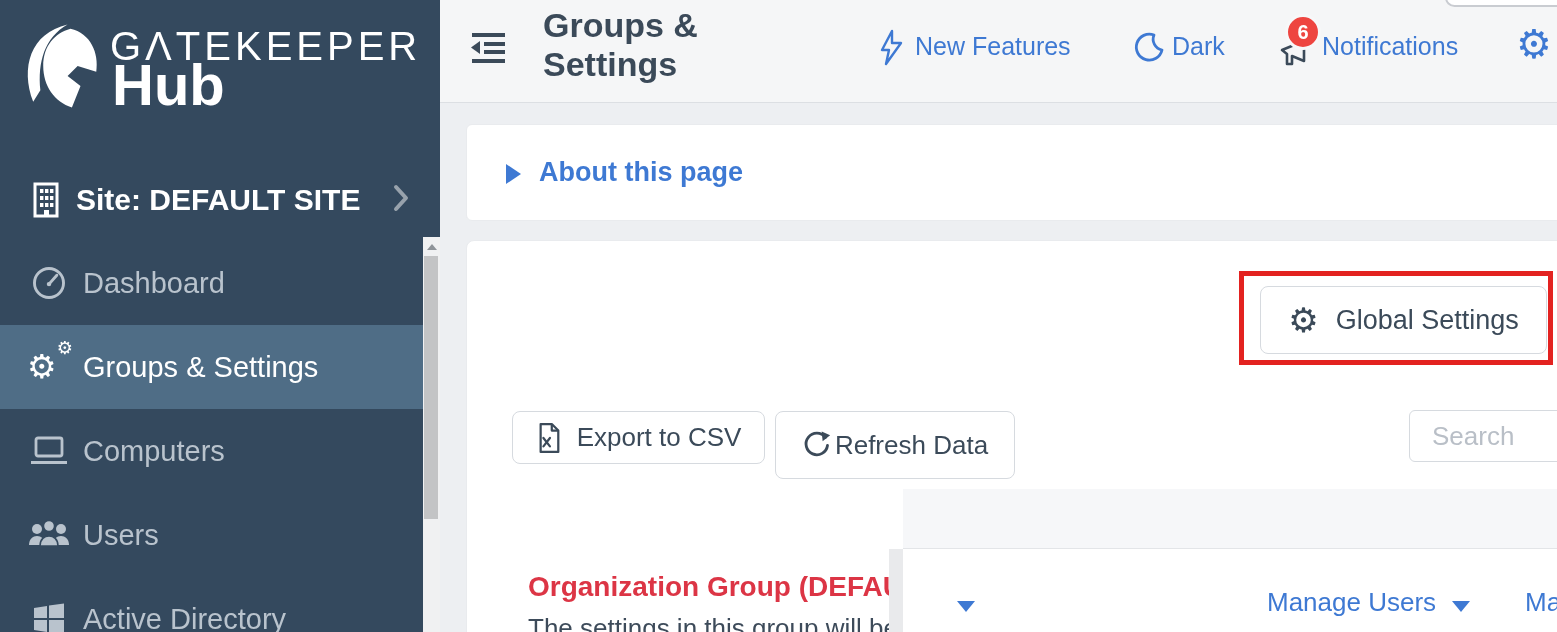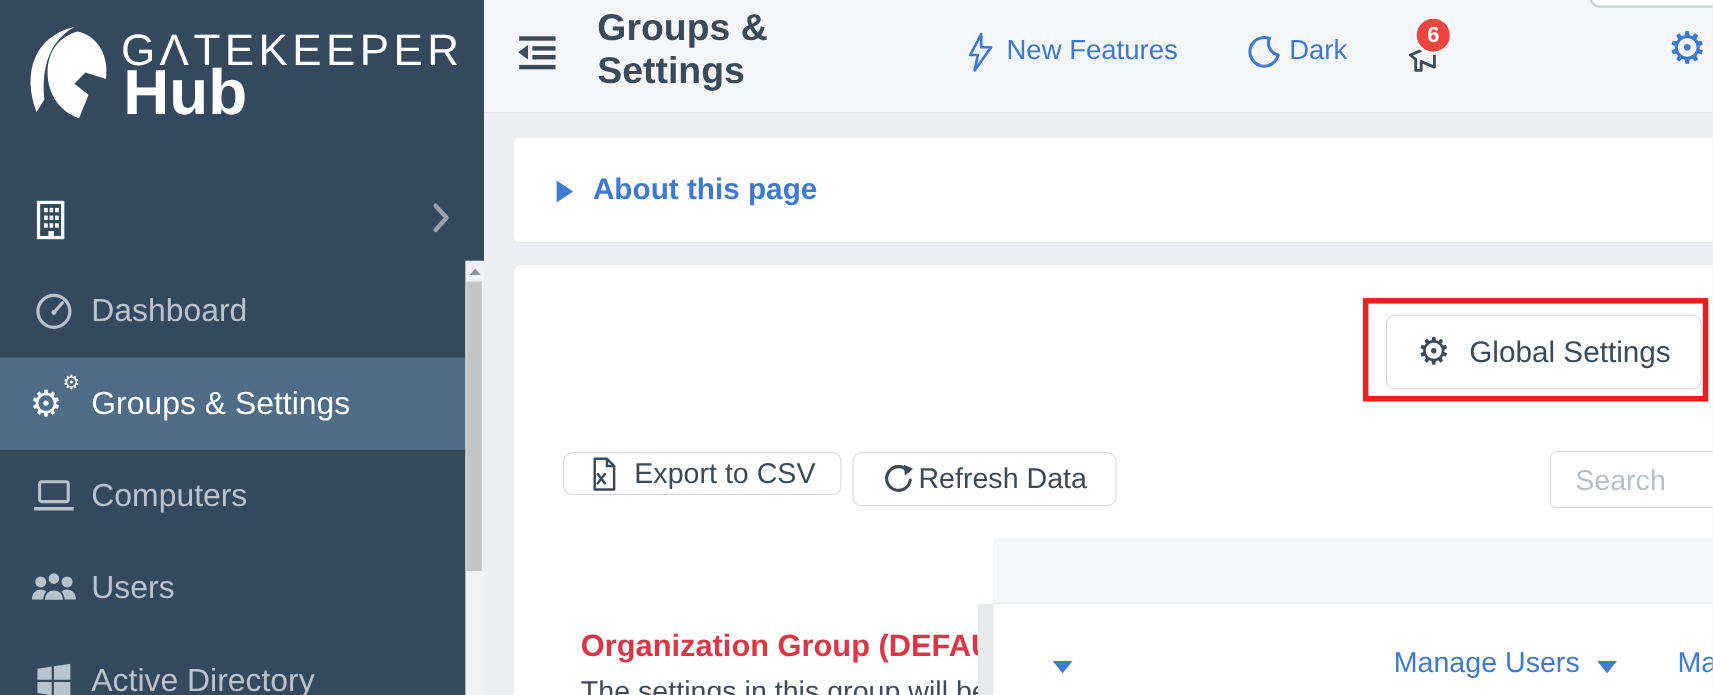--- a/index.html
+++ b/index.html
@@ -53,22 +53,22 @@
   .main-card { position:absolute; left:466px; top:240px; width:1125px; height:430px; background:#fff;
                border:1px solid #e9ebee; border-radius:8px; }
 
   .annotation { position:absolute; left:772px; top:30px; width:314px; height:94px; border:5px solid #e32220; }
 
   .btn { position:absolute; background:#fff; border:1px solid #d6dadf; border-radius:8px; display:flex;
          align-items:center; justify-content:center; color:#3b4a59; font-size:26px; cursor:pointer; }
   .btn .bic { display:flex; align-items:center; }
   .btn-gs { left:793px; top:45px; width:287px; height:68px; font-size:27px; gap:17px; }
   .btn-gs .glyph { font-size:34px; line-height:1; }
-  .btn-export { left:45px; top:170px; width:253px; height:39px; gap:15px; }
-  .btn-refresh { left:308px; top:170px; width:240px; height:49px; gap:3px; }
+  .btn-export { left:45px; top:170px; width:253px; height:53px; gap:15px; }
+  .btn-refresh { left:308px; top:170px; width:240px; height:68px; gap:3px; }
 
   .search { position:absolute; left:942px; top:169px; width:185px; height:52px; border:1px solid #d6dadf;
             border-radius:6px; font-size:26px; color:#333; padding-left:22px; background:#fff;
             font-family:"Liberation Sans", sans-serif; outline:none; }
   .search::placeholder { color:#b9bfc7; }
 
   
   .th-left  { position:absolute; left:45px;  top:248px; width:377px; height:60px; background:#f6f7f9;
               border-bottom:1px solid #e3e5e8; display:flex; align-items:center; }
   .th-left span { margin-left:16px; font-size:26px; font-weight:600; color:#3b4a59; }
@@ -106,20 +106,21 @@
           <rect x="12" y="7" width="3.4" height="4" fill="#fff"></rect>
           <rect x="17" y="7" width="3.4" height="4" fill="#fff"></rect>
         <rect x="7" y="14" width="3.4" height="4" fill="#fff"></rect>
           <rect x="12" y="14" width="3.4" height="4" fill="#fff"></rect>
           <rect x="17" y="14" width="3.4" height="4" fill="#fff"></rect>
         <rect x="7" y="21" width="3.4" height="4" fill="#fff"></rect>
           <rect x="12" y="21" width="3.4" height="4" fill="#fff"></rect>
           <rect x="17" y="21" width="3.4" height="4" fill="#fff"></rect>
         <rect x="11" y="28" width="5" height="6" fill="#fff"></rect>
       </svg>
+      <span class="site-label">Site: DEFAULT SITE</span>
       <svg class="site-chevron" width="18" height="30" viewBox="0 0 18 30">
         <polyline points="4,4 14,15 4,26" fill="none" stroke="#98a2ac" stroke-width="4" stroke-linecap="round" stroke-linejoin="round"></polyline>
       </svg>
     </div>
 
     <div class="menu-item" style="top:241px">
       <span class="icbox">
         <svg width="38" height="38" viewBox="0 0 34 34">
           <circle cx="17" cy="17" r="13" fill="none" stroke="currentColor" stroke-width="2.6"></circle>
           <line x1="17" y1="18" x2="24" y2="10" stroke="currentColor" stroke-width="2.6" stroke-linecap="round"></line>
@@ -199,20 +200,21 @@
       <path d="M21 4 A 13 13 0 1 0 29 19 A 11 11 0 0 1 21 4 Z" fill="none" stroke="#3e79d3" stroke-width="2.8" stroke-linejoin="round"></path>
     </svg>
     <span class="hlink" style="left:732px;top:32px">Dark</span>
 
     <svg class="abs" style="left:838px;top:37px" width="40" height="32" viewBox="0 0 40 32">
       <path d="M4 13 L26 4 L26 24 L14 19 L14 27 L9 27 L9 17 Z" fill="none" stroke="#3b4a59" stroke-width="2.6" stroke-linejoin="round"></path>
     </svg>
     <div class="badge">
       <span>6</span>
     </div>
+    <span class="hlink" style="left:882px;top:32px">Notifications</span>
 
     <span class="gear-top">⚙</span>
   </header>
 
   <div class="popup-edge"></div>
 
   <section class="about-card">
     <span class="about-caret"></span>
     <span class="about-label">About this page</span>
   </section>

